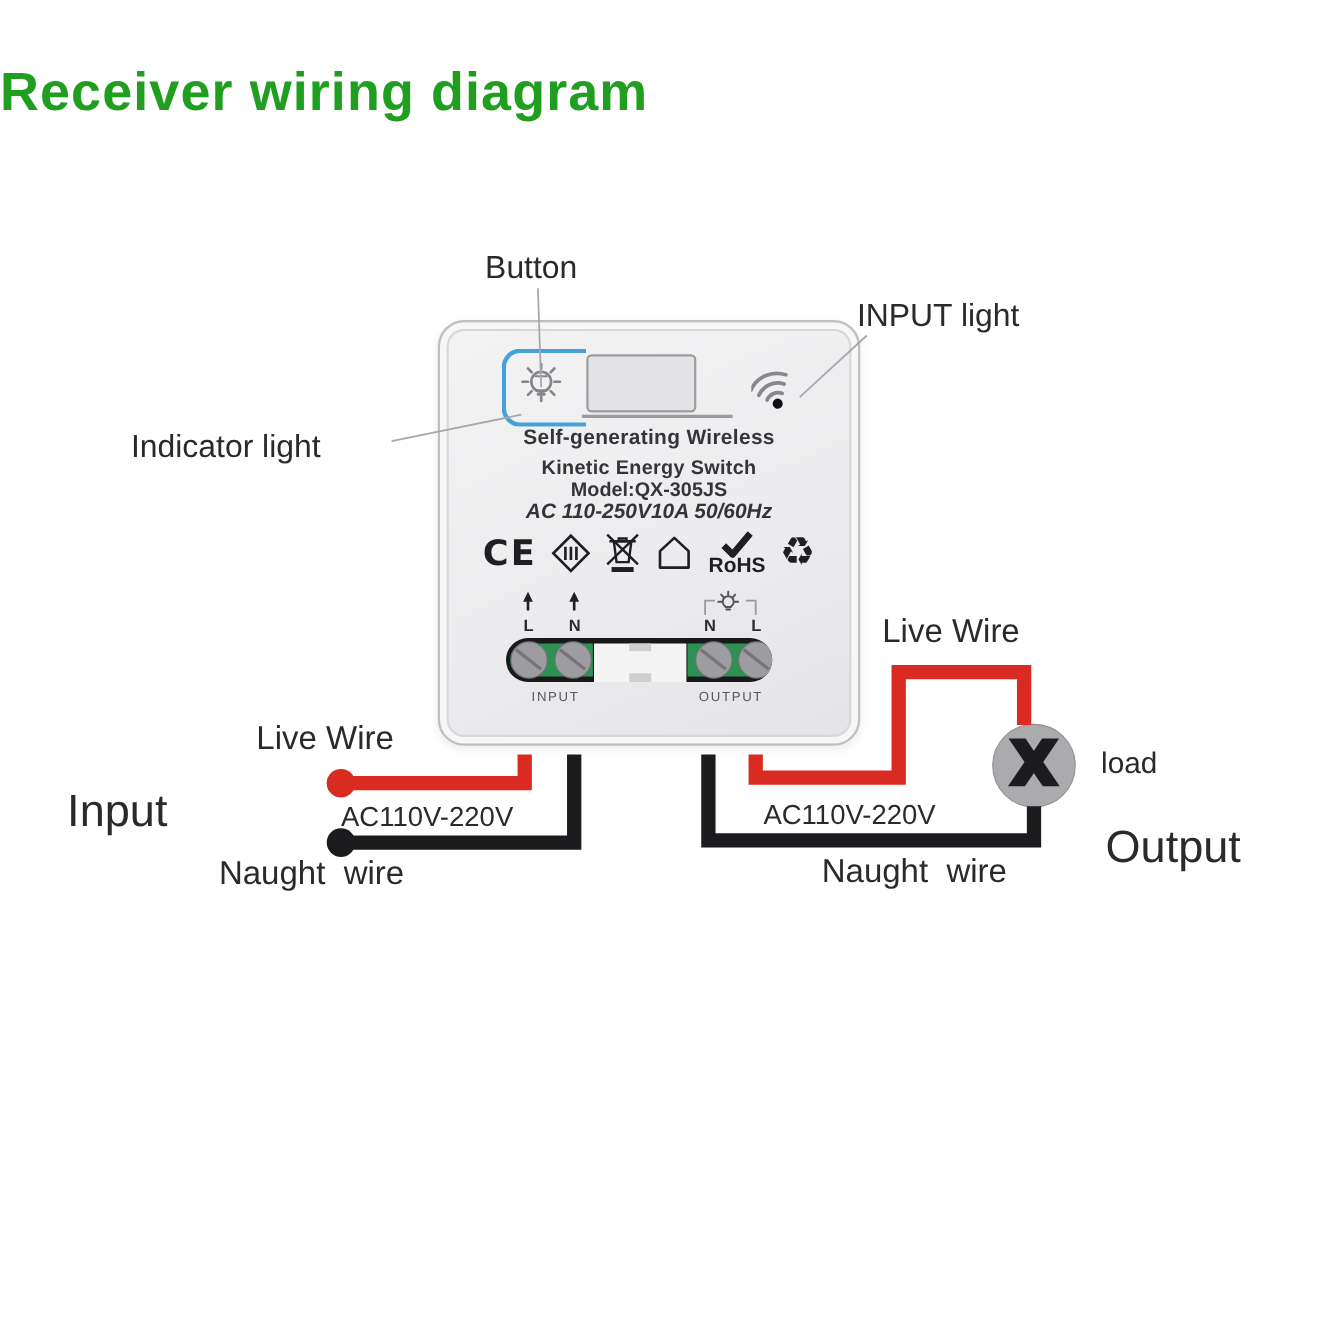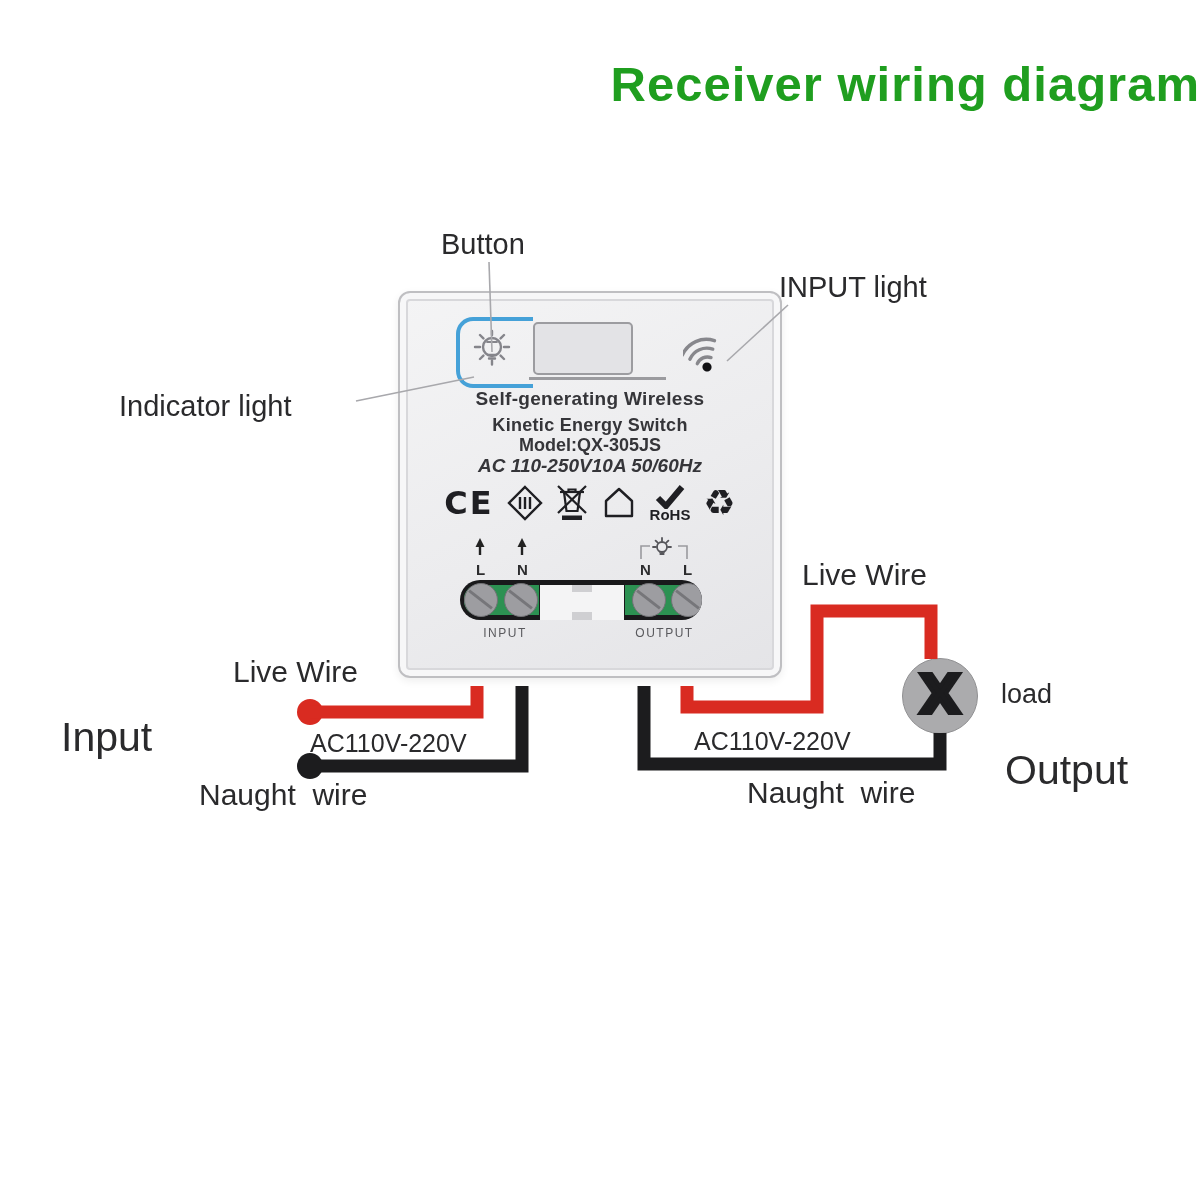--- a/index.html
+++ b/index.html
@@ -1,44 +1,44 @@
 <!DOCTYPE html>
 <html style="--title-green: #1f9e1f; --wire-red: #d92b21; --wire-black: #1c1c1e; --terminal-green: #2c9152; --indicator-blue: #45a1d8; --load-gray: #ababad;"><head>
 <meta charset="utf-8">
 <style>
   html,body{margin:0;padding:0;background:#fff;}
   .stage{position:relative;width:1200px;height:1200px;background:#ffffff;overflow:hidden;
          font-family:"Liberation Sans",sans-serif;color:#222;}
   
-  .title{position:absolute;left:0;top:56px;width:100%;text-align:right;
+  .title{position:absolute;left:0;top:56px;width:100%;text-align:left;
          font-size:49px;font-weight:bold;letter-spacing:1px;color:var(--title-green,#1f9e1f);}
   
   .device{position:absolute;left:398px;top:291px;width:380px;height:383px;
-          border-radius:12px;background:linear-gradient(155deg,#f4f4f5 0%,#ececee 55%,#e4e4e7 100%);
+          border-radius:24px;background:linear-gradient(155deg,#f4f4f5 0%,#ececee 55%,#e4e4e7 100%);
           border:2px solid #bfbfc2;
           box-shadow:inset 0 0 0 6px #f7f7f8, inset 0 0 0 8px #d8d8db, 0 3px 8px rgba(0,0,0,0.07);}
   .blue-bracket{position:absolute;left:56px;top:24px;width:73px;height:63px;
           border-left:4px solid var(--indicator-blue,#45a1d8);
           border-top:4px solid var(--indicator-blue,#45a1d8);
           border-bottom:4px solid var(--indicator-blue,#45a1d8);
           border-radius:17px 0 0 17px;}
   .slot-line{position:absolute;left:129px;top:84px;width:137px;height:2.5px;background:#9b9b9f;}
   .button-rect{position:absolute;left:133px;top:29px;width:96px;height:49px;
           background:#e3e3e6;border:2px solid #9c9ca0;border-radius:5px;}
   .dev-text{position:absolute;left:0;top:96px;width:100%;text-align:center;
           font-weight:bold;color:#353539;line-height:1.06;}
   .dev-text .l1{font-size:19px;margin-bottom:7px;letter-spacing:.3px;}
   .dev-text .l2{font-size:18px;margin-bottom:1px;letter-spacing:.3px;}
   .dev-text .l3{font-size:18px;margin-bottom:1px;}
   .dev-text .l4{font-size:19px;font-style:italic;}
   .cert-row{position:absolute;left:0;top:186px;width:100%;height:48px;
           display:flex;justify-content:center;align-items:center;gap:13px;color:#1f1f23;}
   .ce{font-family:"DejaVu Sans",sans-serif;font-weight:bold;font-size:32px;letter-spacing:2px;line-height:1;}
   .rohs{display:flex;flex-direction:column;align-items:center;line-height:1;}
-  .rohs .rohs-txt{font-size:15px;font-weight:bold;margin-top:-2px;}
+  .rohs .rohs-txt{font-size:19px;font-weight:bold;margin-top:-2px;}
   .recycle{font-family:"DejaVu Sans",sans-serif;font-size:36px;line-height:1;}
   .tlabel{position:absolute;font-size:15px;font-weight:bold;color:#2c2c2e;}
   .slot{position:absolute;left:60px;top:287px;width:242px;height:40px;background:#19191b;
         border-radius:20px;overflow:hidden;}
   .green{position:absolute;top:5px;height:30px;background:var(--terminal-green,#2c9152);}
   .g-in{left:4px;width:75px;border-radius:14px 0 0 14px;}
   .g-out{left:165px;width:74px;border-radius:0 14px 14px 0;}
   .white-mid{position:absolute;left:80px;top:5px;width:84px;height:35px;background:#f4f4f5;}
   .white-mid:before{content:"";position:absolute;left:32px;top:0;width:20px;height:7px;background:#cfcfd2;}
   .white-mid:after{content:"";position:absolute;left:32px;bottom:0;width:20px;height:8px;background:#cfcfd2;}

